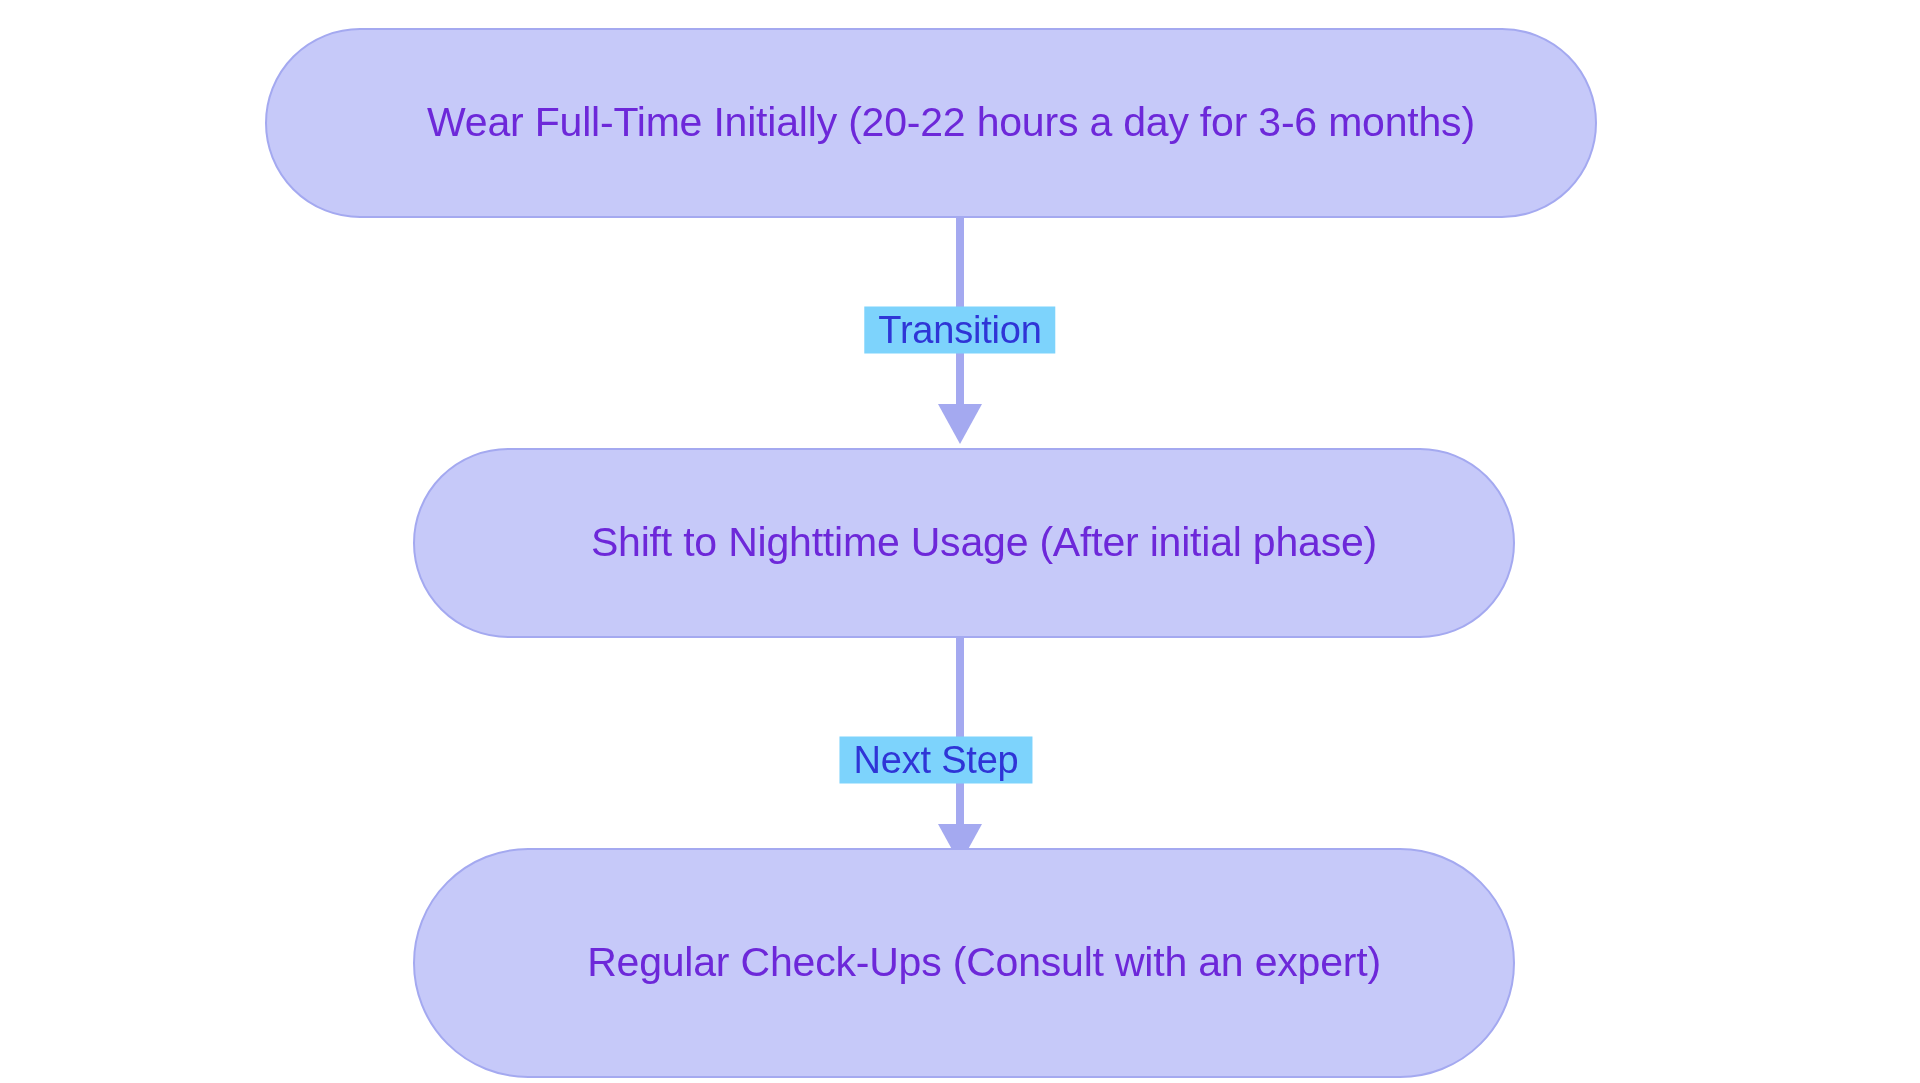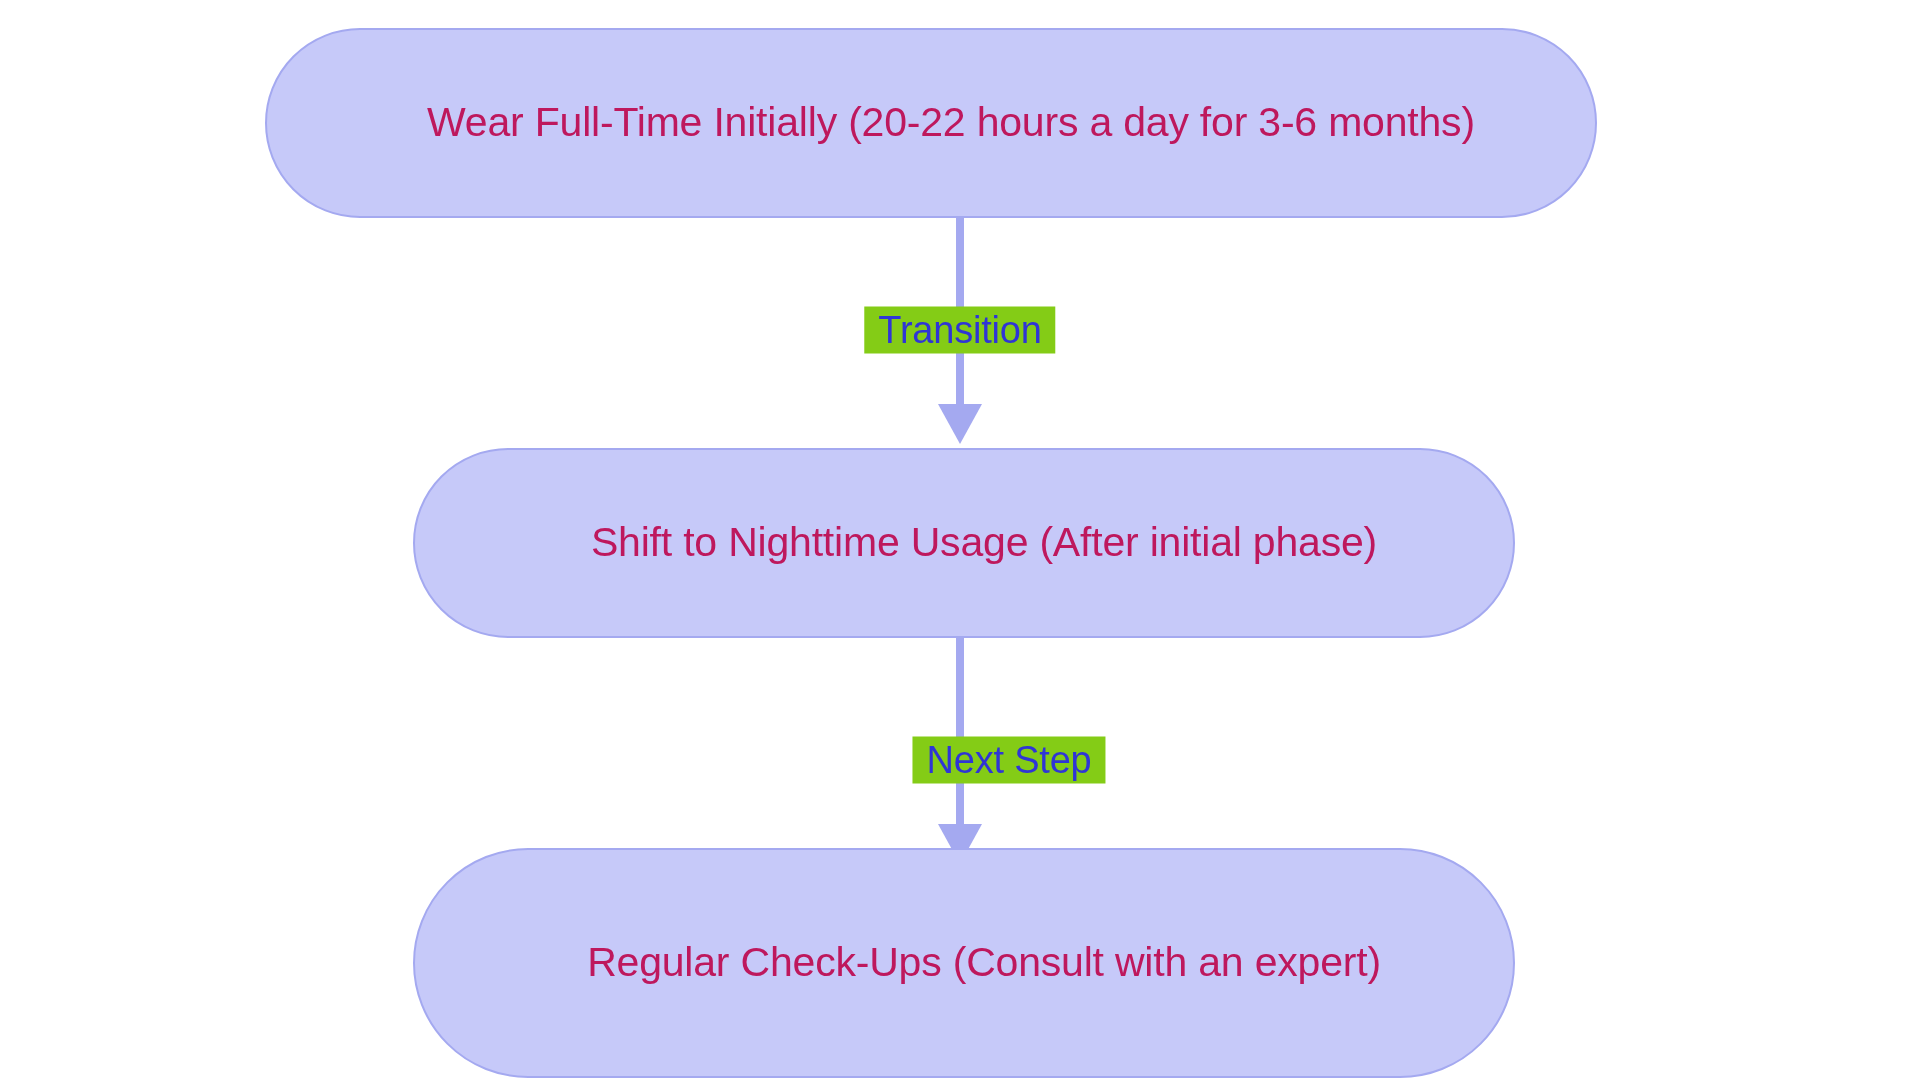--- a/index.html
+++ b/index.html
@@ -31,21 +31,21 @@
     box-sizing: border-box;
     background: #c6c9f9;
     border: 2.5px solid #a4a9f0;
     border-radius: 999px;
     display: flex;
     align-items: center;
     justify-content: center;
     text-align: center;
   }
   .node-label {
-    color: #be185d;
+    color: #6d28d9;
     font-family: "Liberation Sans", sans-serif;
     font-size: 41px;
     font-weight: 400;
     letter-spacing: -0.2px;
     line-height: 1.1;
     white-space: nowrap;
     margin-left: 40px;
   }
   #node-wear-full-time {
     left: 265px;
@@ -67,30 +67,30 @@
     height: 230px;
   }
   .edge-label {
     position: absolute;
     color: #2f35d6;
     font-family: "Liberation Sans", sans-serif;
     font-size: 38px;
     font-weight: 400;
     letter-spacing: -0.2px;
     white-space: nowrap;
-    background: #84cc16;
+    background: #7dd3fc;
     padding: 2px 14px;
     transform: translate(-50%, -50%);
   }
   #edge-label-transition {
     left: 960px;
     top: 330px;
   }
   #edge-label-next-step {
-    left: 1009px;
+    left: 936px;
     top: 760px;
   }
 </style>
 </head>
 <body>
 
 <div id="flowchart-canvas">
 
   <svg id="edge-layer" viewBox="0 0 1920 1083" width="1920" height="1083" xmlns="http://www.w3.org/2000/svg">
 

